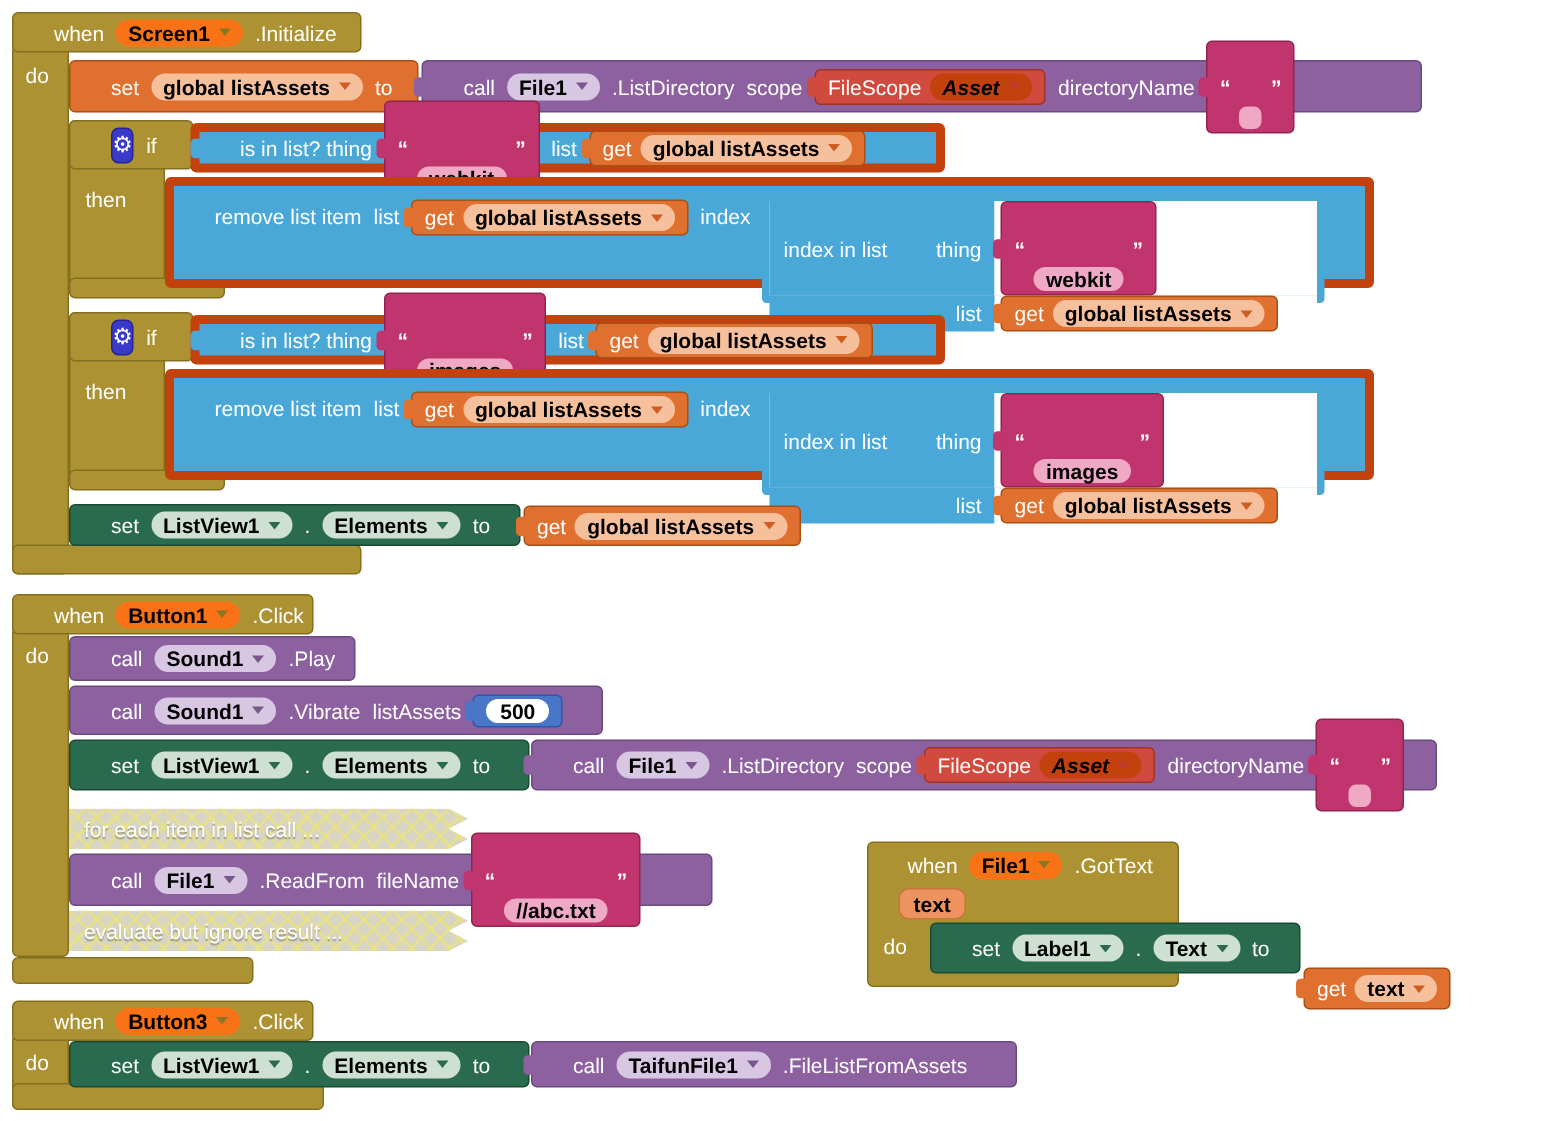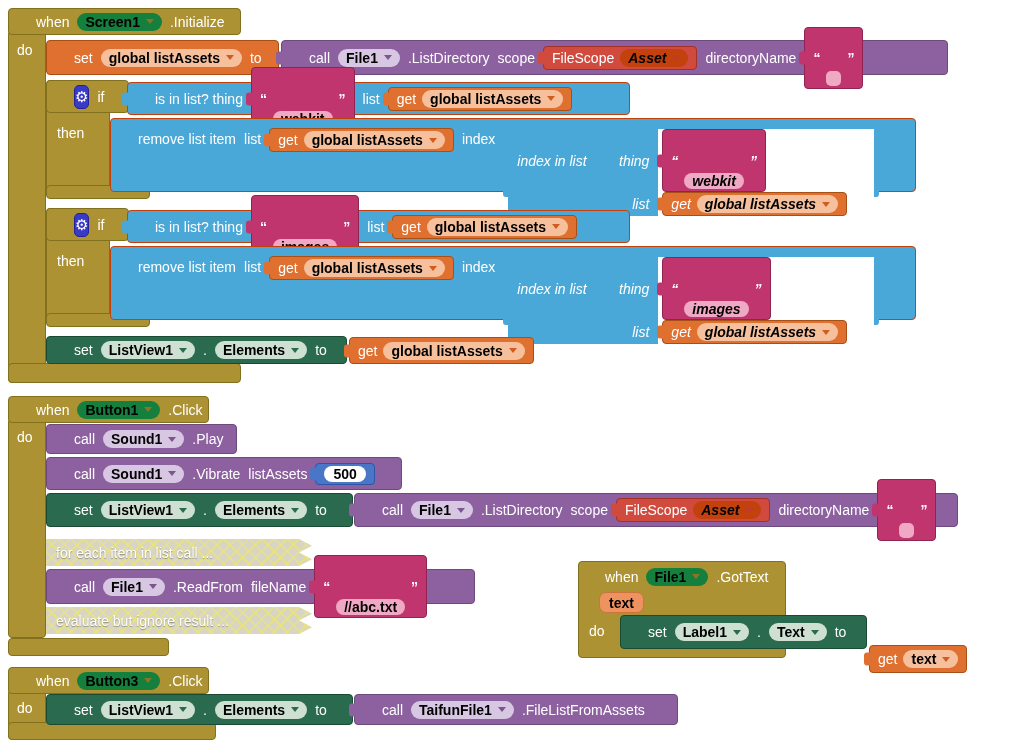--- a/index.html
+++ b/index.html
@@ -6,46 +6,46 @@
   body{font-family:"Liberation Sans", sans-serif;}
   #canvas{position:relative;width:1035px;height:747px;background:#ffffff;overflow:hidden;font-size:14px;}
   .abs{position:absolute;box-sizing:border-box;}
   .row{display:flex;align-items:center;gap:8px;padding:0 27px;color:#fff;white-space:nowrap;}
   .lbl{color:#fff;white-space:nowrap;}
   
   .gold{background:#ac9232;border:1px solid #83701f;border-radius:4px;--c:#ac9232;}
   .orange{background:#e0702f;border:1px solid #a84f15;border-radius:4px;--c:#e0702f;}
   .purple{background:#8d60a0;border:1px solid #6d4a7d;border-radius:4px;--c:#8d60a0;}
   .green{background:#2a6a4e;border:1px solid #1b4a33;border-radius:4px;--c:#2a6a4e;}
-  .blue{background:#4aa8d8;border:1px solid #c2410c;border-radius:4px;--c:#4aa8d8;}
+  .blue{background:#4aa8d8;border:6px solid #c2410c;border-radius:4px;--c:#4aa8d8;}
   .magenta{background:#c0356d;border:1px solid #8f2450;border-radius:4px;--c:#c0356d;}
   .red{background:#d04a3e;border:1px solid #a33126;border-radius:4px;--c:#d04a3e;}
   .math{background:#4a76c8;border:1px solid #2c57a8;border-radius:4px;--c:#4a76c8;}
   
   .chip{border-radius:11px;padding:1px 8px;color:#000;font-weight:600;display:inline-flex;align-items:center;gap:6px;white-space:nowrap;}
-  .c-gold{background:#15803d;justify-content:flex-end;}
+  .c-gold{background:#f97316;justify-content:flex-end;}
   .c-orange{background:#f7c09c;}
   .c-purple{background:#d8c7e3;}
   .c-green{background:#cde0d1;}
   .c-red{background:#c2410c;font-style:italic;}
   .tri{width:0;height:0;border-left:4px solid transparent;border-right:4px solid transparent;border-top:5px solid #555;display:inline-block;}
   .t-gold{border-top-color:#8a7524;} .t-orange{border-top-color:#cf5c20;}
   .t-purple{border-top-color:#7b568d;} .t-green{border-top-color:#2a6a4e;}
   .t-red{border-top-color:#c03a2e;}
   
   .vblock{display:inline-flex;align-items:center;gap:6px;padding:2px 8px;border-radius:4px;position:relative;color:#fff;white-space:nowrap;}
   .plug::before{content:"";position:absolute;left:-6px;top:50%;transform:translateY(-50%);width:7px;height:13px;border-radius:3px 0 0 3px;background:var(--c,#888);}
   .q{color:#fff;font-weight:bold;}
   .pill{background:#efa9c4;border-radius:9px;padding:0 8px;color:#000;font-weight:600;margin-top:41px;}
   .pill.empty{width:15px;height:15px;padding:0;border-radius:5px;}
   .mfield{background:#fff;border-radius:9px;padding:0 9px;color:#000;font-weight:600;}
   
   .gear{width:22px;height:22px;background:#3a3ac8;border:1px solid #23239a;border-radius:5px;color:#fff;display:flex;align-items:center;justify-content:center;font-size:15px;line-height:1;}
   
-  .idx{background:#ffffff;border:5px solid #4aa8d8;border-radius:3px;display:flex;flex-direction:column;font-style:italic;}
+  .idx{background:#ffffff;border:5px solid #4aa8d8;border-radius:3px;display:flex;flex-direction:column;}
   .idx-row{flex:1;display:flex;align-items:stretch;}
   .idx-label{width:150px;background:#4aa8d8;color:#fff;display:flex;align-items:center;padding:0 9px;box-sizing:border-box;white-space:nowrap;}
   .idx-label.split{justify-content:space-between;}
   .idx-label.end{justify-content:flex-end;}
   .idx-content{flex:1;display:flex;align-items:center;gap:6px;padding-left:4px;background:#fff;}
   
   .collapsed{color:#fff;display:flex;align-items:center;padding:0 20px 0 10px;white-space:nowrap;
     background-color:#d9d5c5;
     background-image:repeating-linear-gradient(45deg, rgba(234,228,122,.7) 0 2px, rgba(0,0,0,0) 2px 9px),
                      repeating-linear-gradient(-45deg, rgba(234,228,122,.7) 0 2px, rgba(0,0,0,0) 2px 9px);

